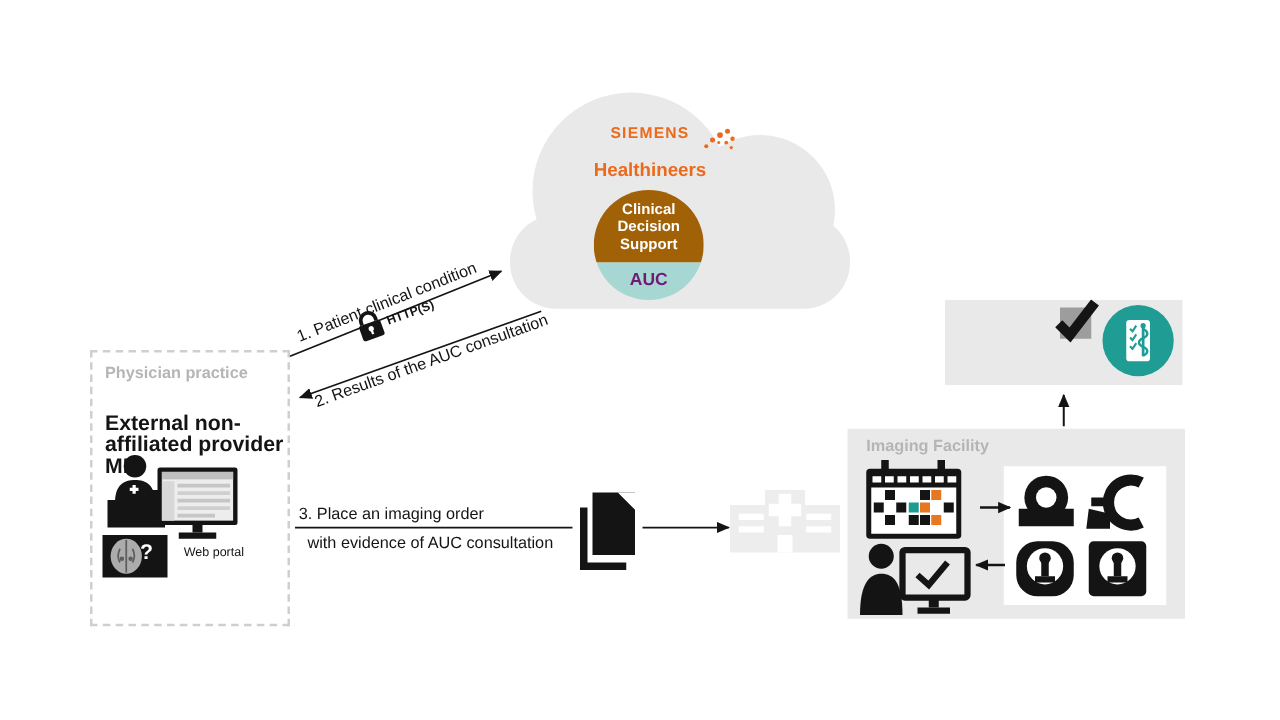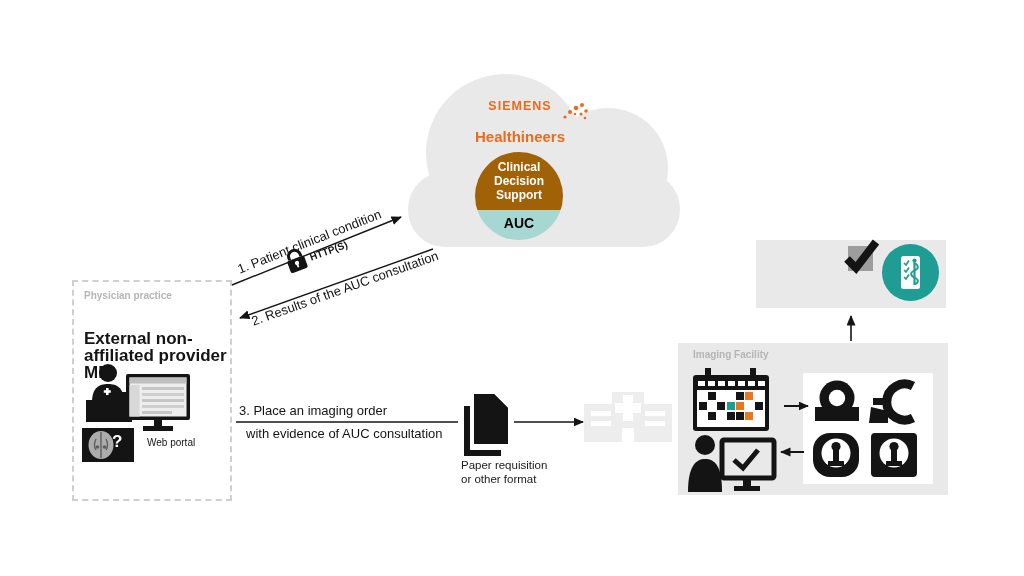--- a/index.html
+++ b/index.html
@@ -1,20 +1,20 @@
 <!DOCTYPE html>
 <html><head>
 <meta charset="utf-8">
 <style>
   html,body{margin:0;padding:0;background:#fff;}
   .canvas{position:relative;width:1024px;height:576px;background:#fff;overflow:hidden;
           font-family:"Liberation Sans",sans-serif;color:#141414;}
   .abs{position:absolute;}
   .graybox{background:#E9E9E9;}
-  .boxtitle{font-weight:bold;color:#B5B5B5;font-size:10px;}
+  .boxtitle{font-weight:bold;color:#B5B5B5;font-size:13px;}
   .dashedbox{border:2px dashed #CFCFCF;background:#fff;}
   svg{display:block;}
   .rot{transform-origin:0 50%;white-space:nowrap;}
   .lbl{font-size:13px;color:#141414;white-space:nowrap;}
   .small{font-size:11.5px;line-height:14px;color:#1a1a1a;}
   .bold{font-weight:bold;}
 </style>
 </head>
 <body>
 
@@ -190,39 +190,35 @@
     <div style="font-size:12.5px;font-weight:bold;letter-spacing:1px;color:#EB6A1C;">SIEMENS</div>
     <div style="font-size:15px;font-weight:bold;color:#EB6A1C;margin-top:15px;">Healthineers</div>
   </div>
 
   <div class="abs" style="left:475px;top:152px;width:88px;height:88px;border-radius:50%;overflow:hidden;z-index:2;">
     <div style="height:58px;background:#a16207;color:#fff;text-align:center;font-weight:bold;font-size:12px;line-height:14px;padding-top:8px;box-sizing:border-box;">
       <div>Clinical</div>
       <div>Decision</div>
       <div>Support</div>
     </div>
-    <div style="height:30px;background:#A7D7D2;color:#000000;text-align:center;font-weight:bold;font-size:14px;line-height:26px;">AUC</div>
+    <div style="height:30px;background:#A7D7D2;color:#701a75;text-align:center;font-weight:bold;font-size:14px;line-height:26px;">AUC</div>
   </div>
 
   <div class="abs lbl rot" style="left:238px;top:262px;transform:rotate(-21.5deg);z-index:2;">1. Patient clinical condition</div>
   <div class="abs lbl rot" style="left:252px;top:314px;transform:rotate(-19.7deg);z-index:2;">2. Results of the AUC consultation</div>
   <div class="abs rot" style="left:310px;top:252px;transform:rotate(-20deg);font-size:10px;font-weight:bold;z-index:2;">HTTP(S)</div>
 
   <div class="abs lbl" style="left:239px;top:403px;z-index:2;">3.  Place an imaging order</div>
   <div class="abs lbl" style="left:246px;top:426px;z-index:2;">with evidence of AUC consultation</div>
 
   <div class="abs boxtitle" style="left:84px;top:290px;z-index:2;">Physician practice</div>
   <div class="abs bold" style="left:84px;top:330px;width:150px;font-size:17px;line-height:17px;z-index:2;">External non-affiliated provider MD</div>
   <div class="abs bold" style="left:112px;top:432px;color:#fff;font-size:17px;z-index:2;">?</div>
   <div class="abs" style="left:147px;top:437px;font-size:10px;z-index:2;text-align:center;">Web portal</div>
 
-  <div class="abs small" style="left:461px;top:458px;z-index:2;">
-    <div>Paper requisition</div>
-    <div>or other format</div>
-  </div>
 
   <div class="abs boxtitle" style="left:693px;top:349px;z-index:2;">Imaging Facility</div>
 
   <div class="abs" style="left:848px;top:246px;width:25px;height:25px;background:#9D9D9D;z-index:2;"></div>
   <svg class="abs" style="left:840px;top:236px;z-index:3;overflow:visible;" width="44" height="40" viewBox="0 0 44 40">
     <path d="M7,23 L16,32 L36,6" stroke="#141414" stroke-width="8" fill="none"></path>
   </svg>
   <div class="abs" style="left:882px;top:244px;width:57px;height:57px;border-radius:50%;background:#1F9D95;z-index:2;">
     <svg width="57" height="57" viewBox="0 0 57 57">
       <rect x="19" y="12" width="19" height="33" rx="2.5" fill="#fff"></rect>

